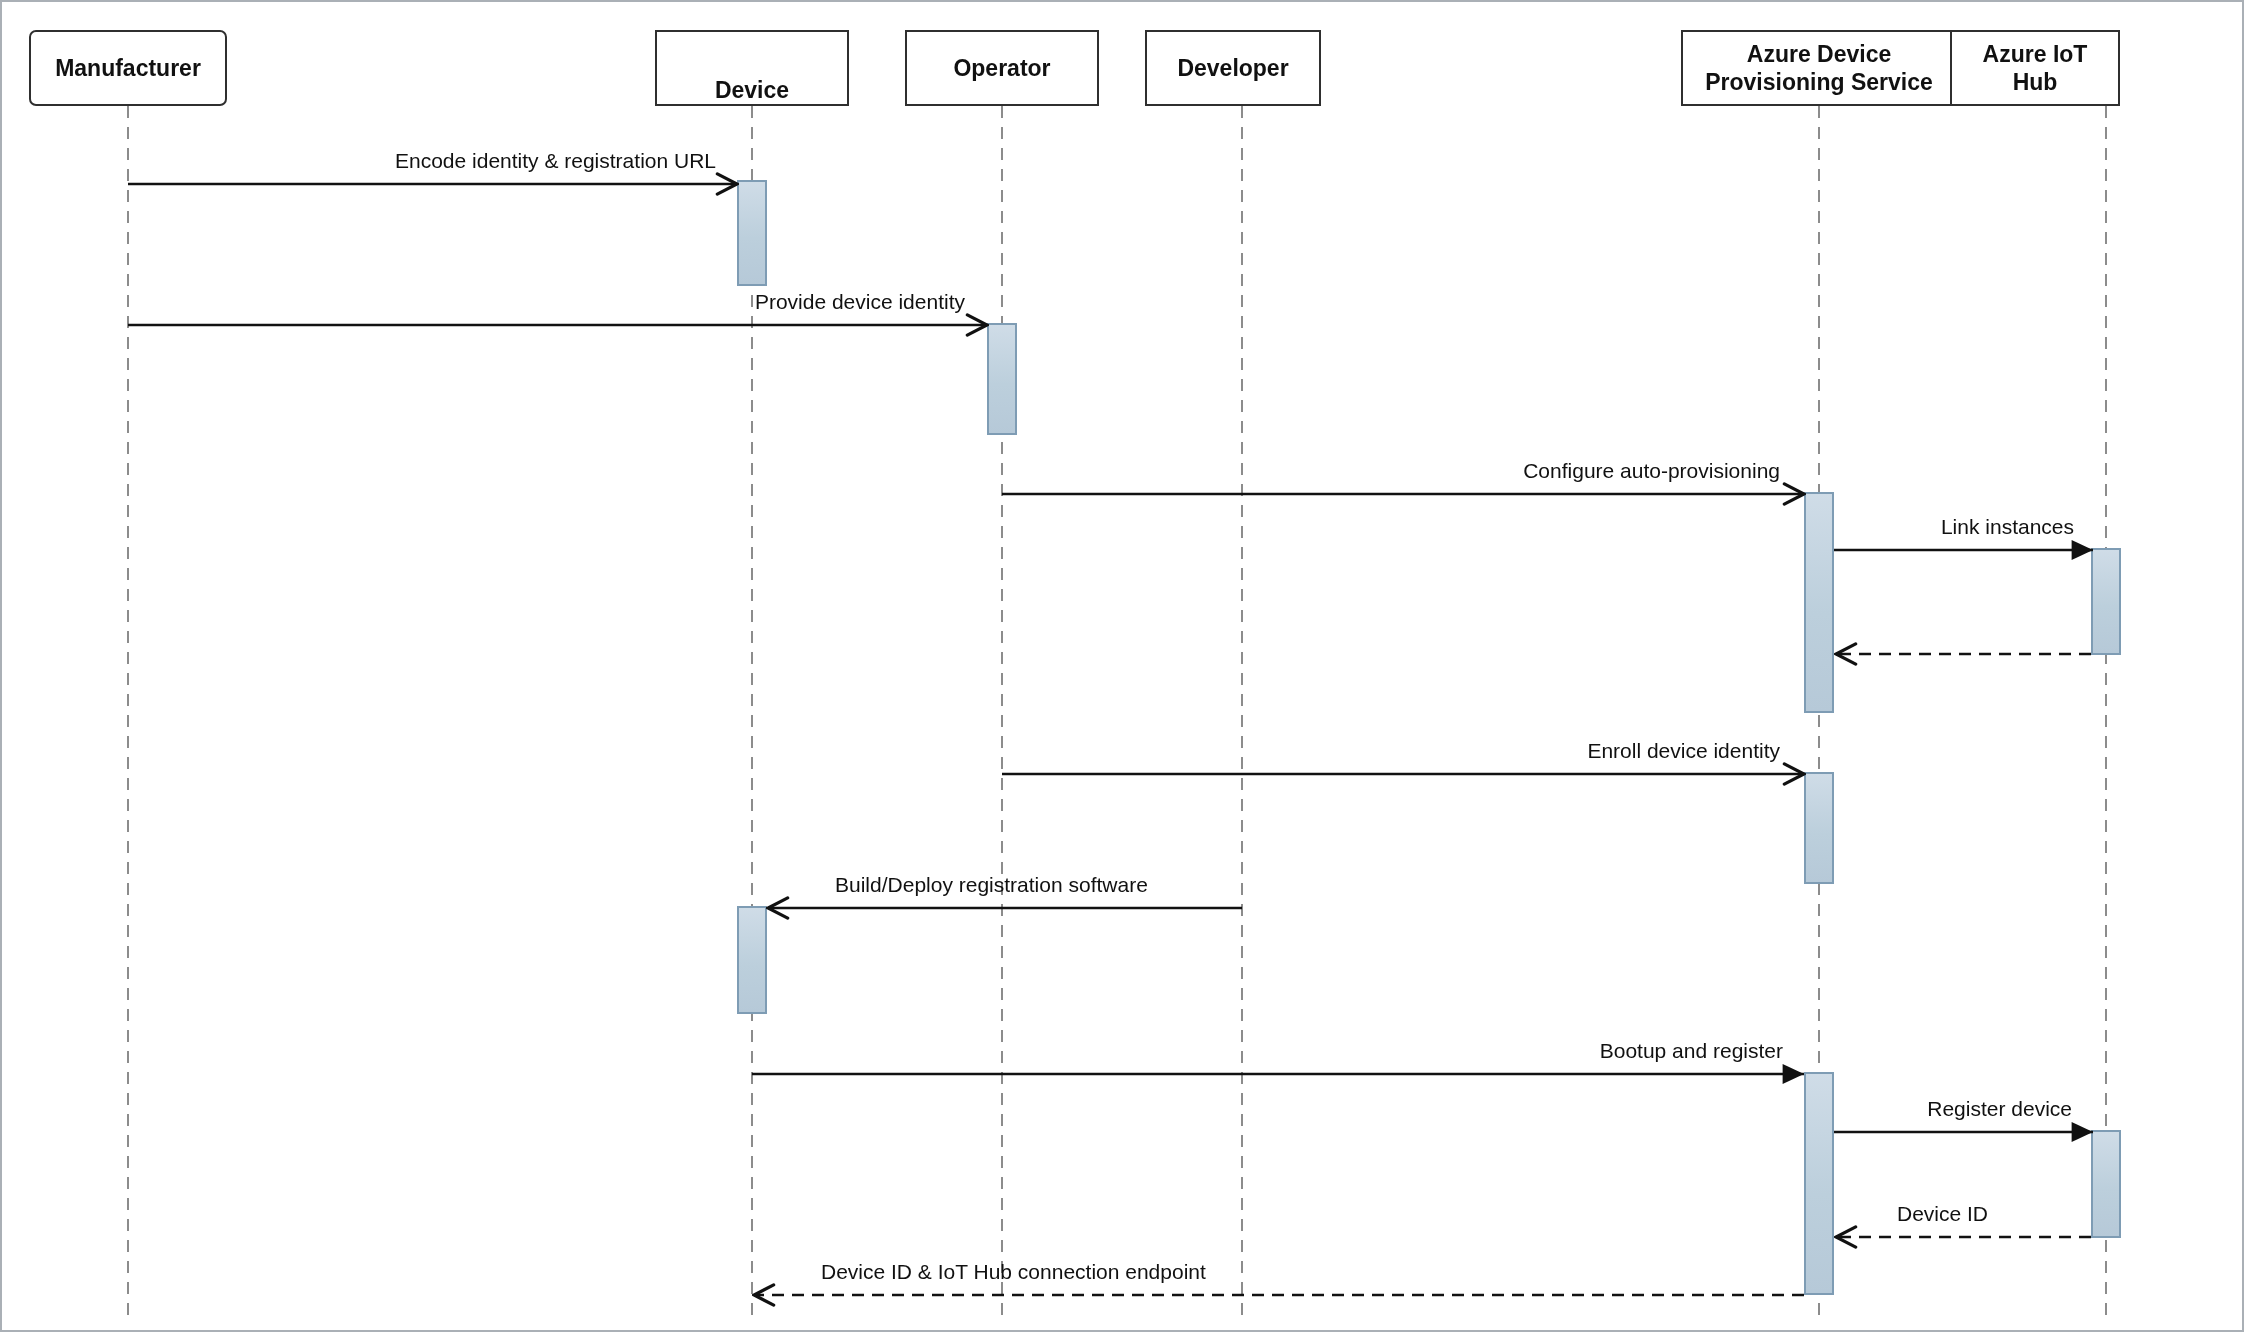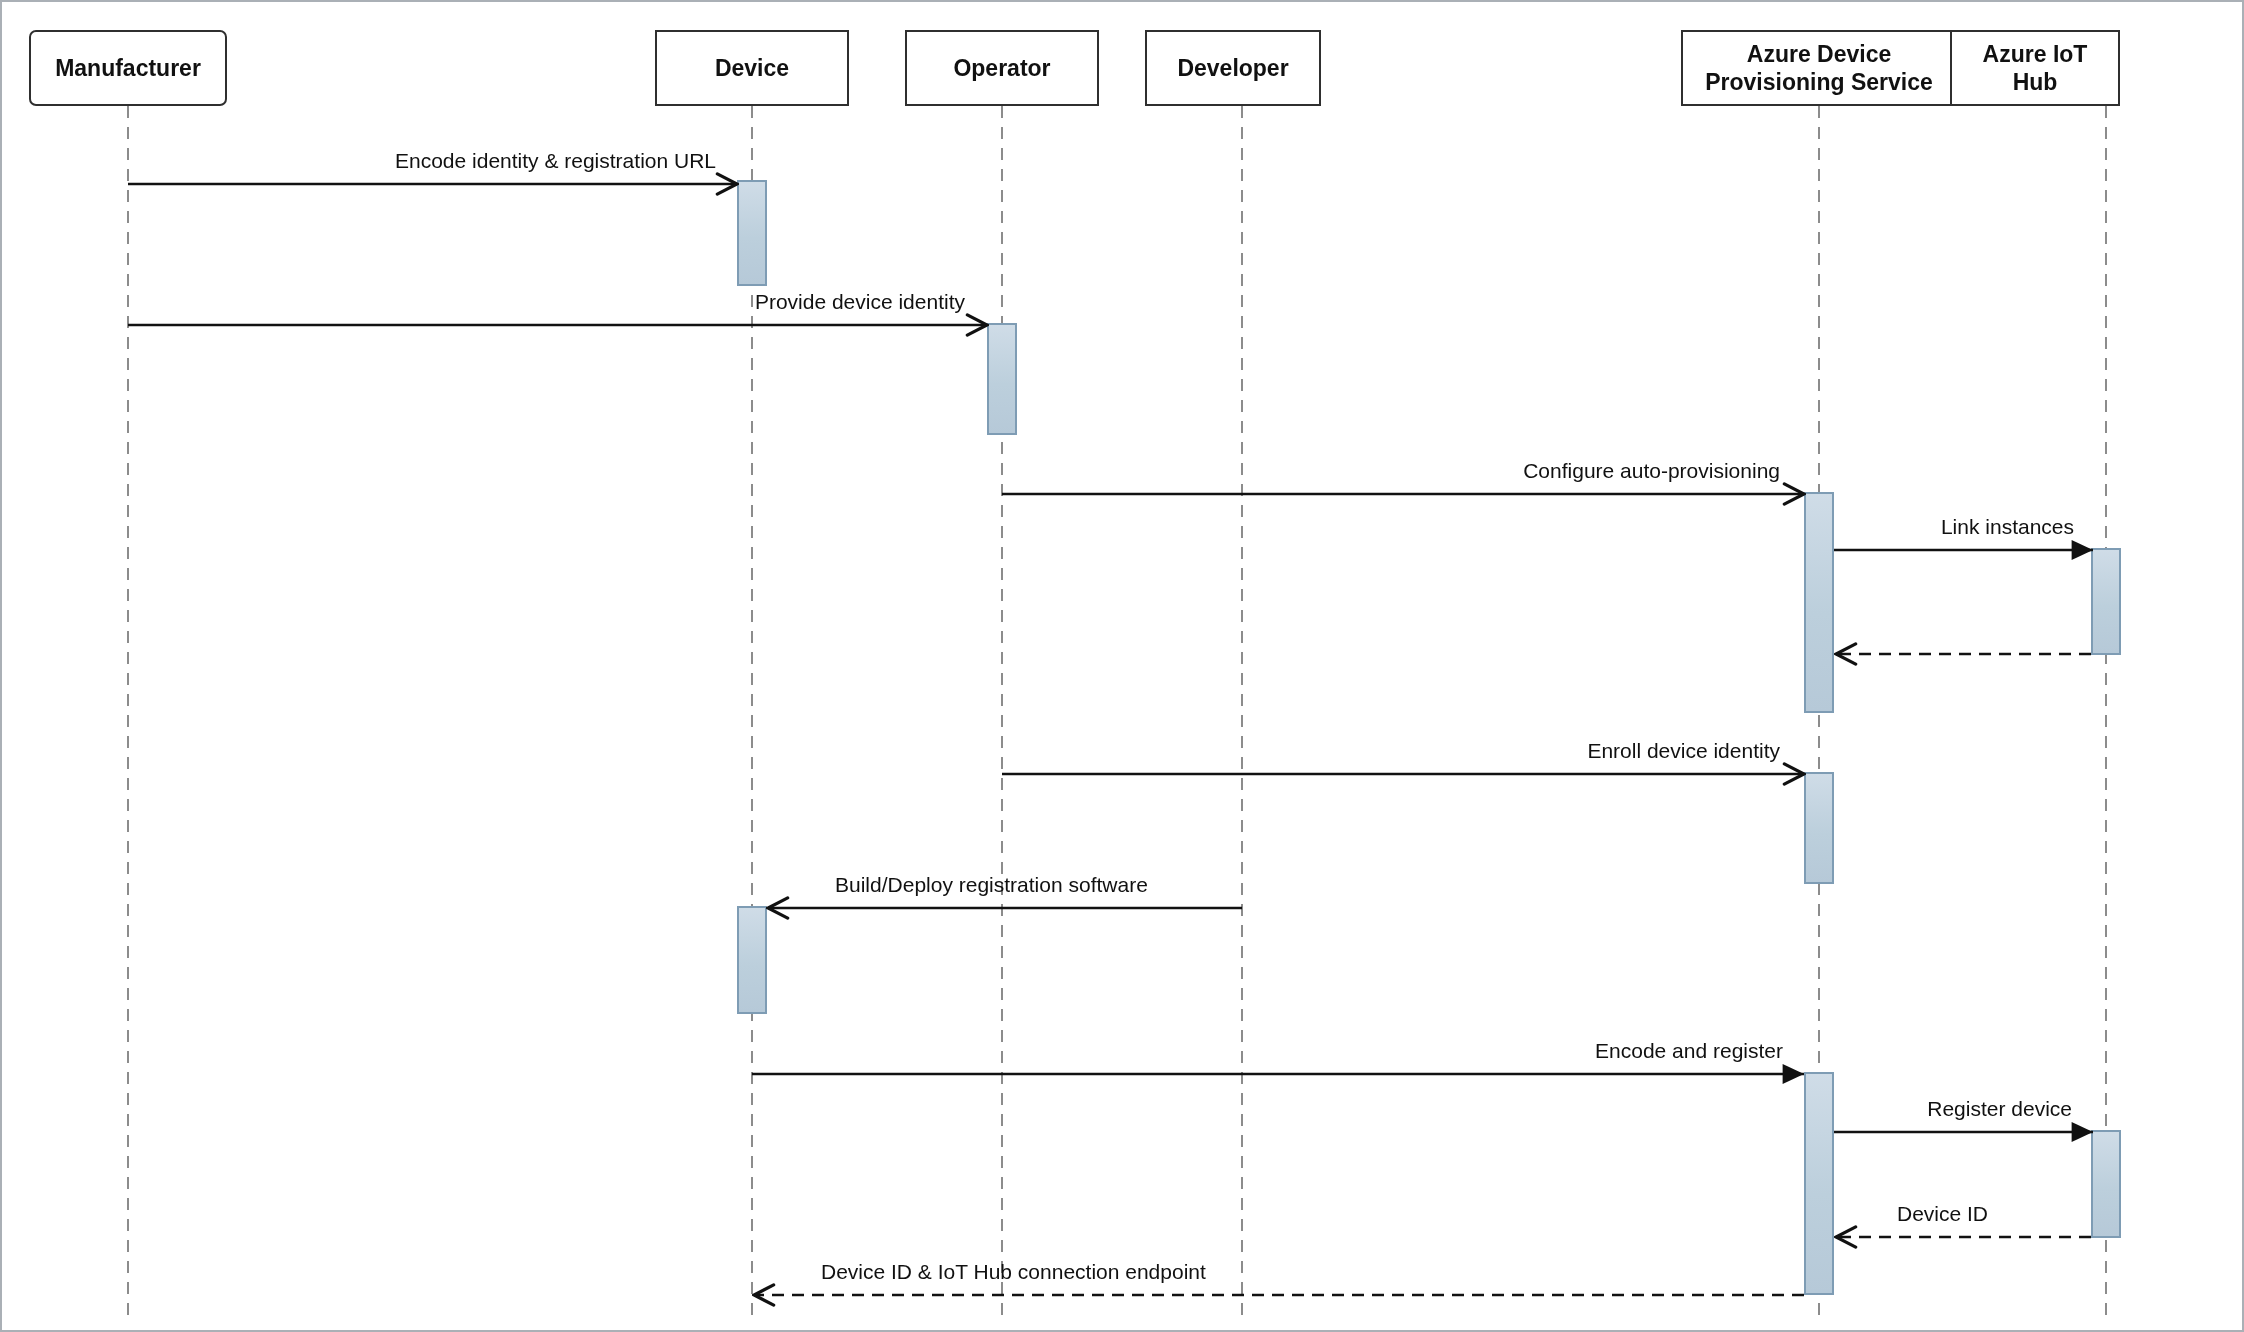--- a/index.html
+++ b/index.html
@@ -88,29 +88,29 @@
     <line x1="2089" y1="1235" x2="1834" y2="1235" stroke="#111" stroke-width="2.4" stroke-dasharray="12 8" marker-end="url(#mOpen)"></line>
     <line x1="1802" y1="1293" x2="752" y2="1293" stroke="#111" stroke-width="2.4" stroke-dasharray="12 8" marker-end="url(#mOpen)"></line>
   </svg>
 
   <span class="mlabel" style="right:1526px; top:146px;">Encode identity &amp; registration URL</span>
   <span class="mlabel" style="right:1277px; top:287px;">Provide device identity</span>
   <span class="mlabel" style="right:462px;  top:456px;">Configure auto-provisioning</span>
   <span class="mlabel" style="right:168px;  top:512px;">Link instances</span>
   <span class="mlabel" style="right:462px;  top:736px;">Enroll device identity</span>
   <span class="mlabel" style="left:785px;   top:870px;">Build/Deploy registration software</span>
-  <span class="mlabel" style="right:459px;  top:1036px;">Encode and register</span>
+  <span class="mlabel" style="right:459px;  top:1036px;">Bootup and register</span>
   <span class="mlabel" style="right:170px;  top:1094px;">Register device</span>
   <span class="mlabel" style="left:1847px;  top:1199px;">Device ID</span>
   <span class="mlabel" style="left:771px;   top:1257px;">Device ID &amp; IoT Hub connection endpoint</span>
 
   <div class="actor" style="left:27px;   width:198px;border-radius:7px;">
     <span class="alabel">Manufacturer</span>
   </div>
-  <div class="actor" style="left:653px;  width:194px;">
+  <div class="actor" style="left:653px;  width:194px;align-items:flex-end;">
     <span class="alabel">Device</span>
   </div>
   <div class="actor" style="left:903px;  width:194px;">
     <span class="alabel">Operator</span>
   </div>
   <div class="actor" style="left:1143px; width:176px;">
     <span class="alabel">Developer</span>
   </div>
   <div class="actor" style="left:1679px; width:276px;">
     <span class="alabel">Azure Device Provisioning Service</span>

